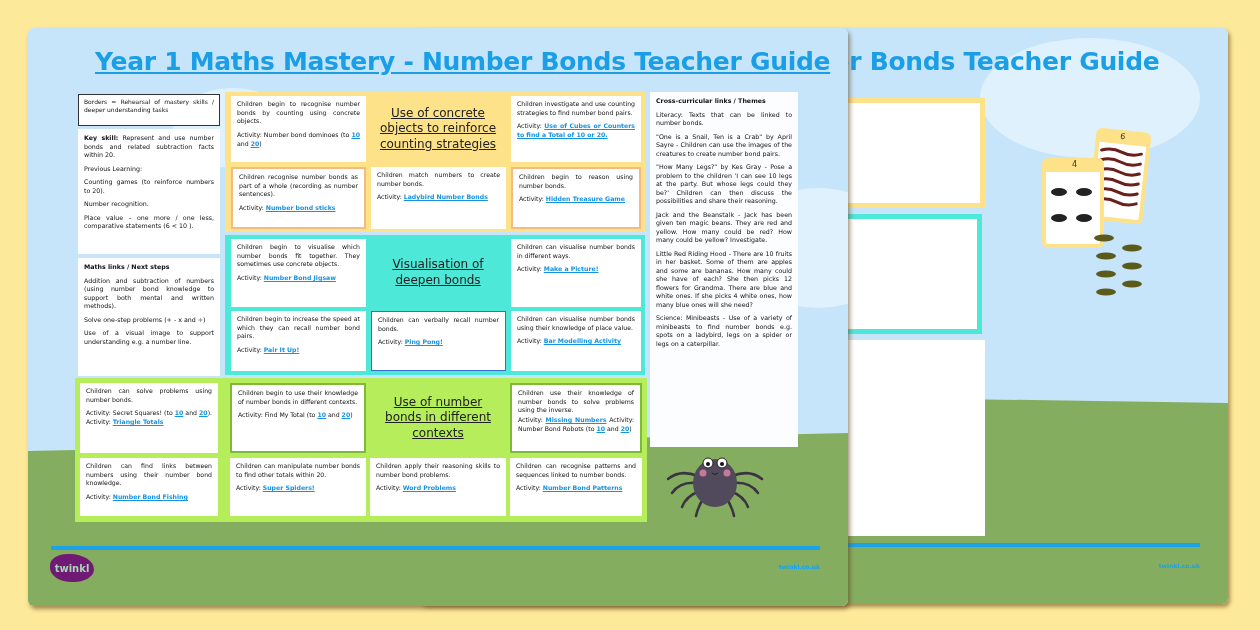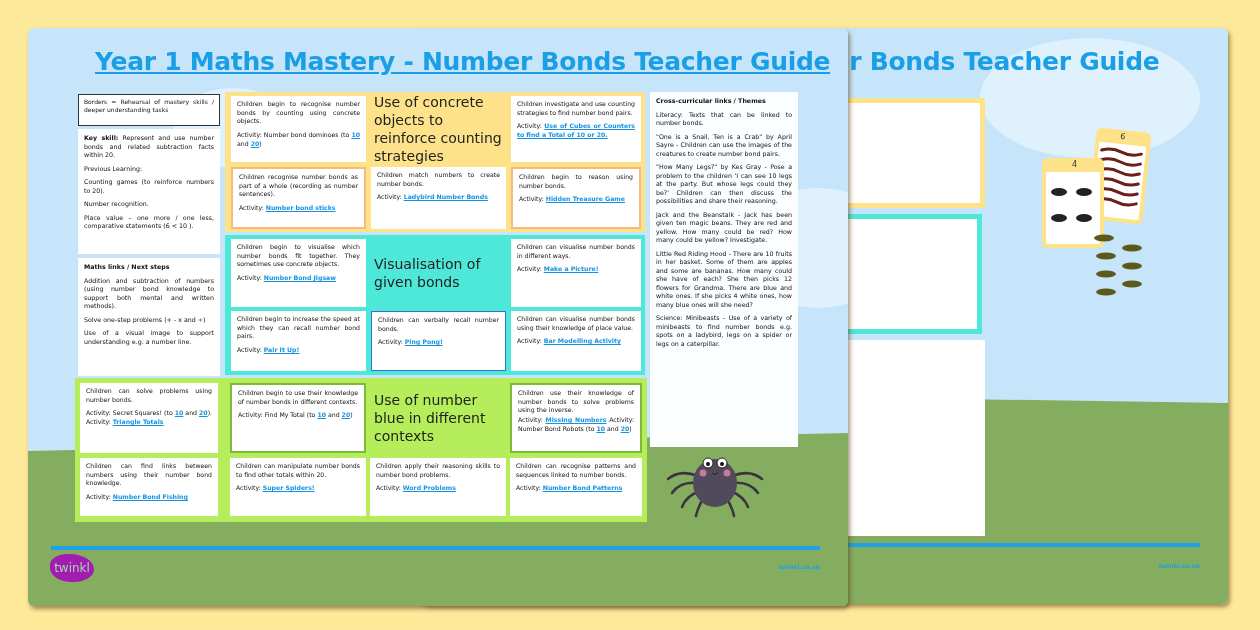--- a/index.html
+++ b/index.html
@@ -41,28 +41,28 @@
   .band-teal { background: #4ee8d8; }
   .band-green { background: #b5ee5a; }
 
   .cell { position: absolute; background: #fff; font-size: 6.2px; line-height: 1.4;
           color: #111; padding: 4px 6px; text-align: justify; }
   .cell p { margin-bottom: 5px; }
   .cell.o-border { border: 2px solid #f5b982; }
   .cell.b-border { border: 1.5px solid #3b6bd6; }
   .cell.g-border { border: 2px solid #7fb93a; }
   .center-label { position: absolute; display: flex; align-items: center; justify-content: center;
-                  font-size: 14px; color: #222; line-height: 1.3; padding: 6px; }
+                  text-align: center; font-size: 12px; color: #222; line-height: 1.3; padding: 6px; text-decoration: underline; }
 
   .legend-box { position: absolute; border: 1.5px solid #333; background: #fff; font-size: 6px;
                 line-height: 1.35; padding: 3px 5px; color: #111; text-align: justify; }
 
-  .twinkl-logo { position: absolute; width: 44px; height: 28px; background: #a21caf;
+  .twinkl-logo { position: absolute; width: 44px; height: 28px; background: #701a75;
                  border-radius: 40% 55% 45% 50%; display: flex; align-items: center;
-                 justify-content: center; color: #a7d5b5; font-size: 12px; font-weight: normal; }
+                 justify-content: center; color: #a7d5b5; font-size: 10px; font-weight: bold; }
 </style>
 </head>
 <body>
 
 <div class="page" id="page2">
   <div class="sky"></div>
   <div class="cloud" style="left:560px;top:10px;width:220px;height:120px;"></div>
   <div class="grass"></div>
 
   <div class="title" style="left:395px;top:19px;">ber Bonds Teacher Guide</div>
@@ -172,21 +172,21 @@
   <div class="cell" style="left:343px;top:139px;width:135px;height:62px;">
     <p>Children match numbers to create number bonds.</p>
     <p><span>Activity:</span> <span class="lnk">Ladybird Number Bonds</span></p>
   </div>
   <div class="cell o-border" style="left:483px;top:139px;width:130px;height:62px;">
     <p>Children begin to reason using number bonds.</p>
     <p><span>Activity:</span> <span class="lnk">Hidden Treasure Game</span></p>
   </div>
 
   <div class="band band-teal" style="left:197px;top:207px;width:420px;height:140px;"></div>
-  <div class="center-label" style="left:340px;top:210px;width:140px;height:70px;">Visualisation of given bonds</div>
+  <div class="center-label" style="left:340px;top:210px;width:140px;height:70px;">Visualisation of deepen bonds</div>
   <div class="cell" style="left:203px;top:211px;width:135px;height:68px;">
     <p>Children begin to visualise which number bonds fit together. They sometimes use concrete objects.</p>
     <p><span>Activity:</span> <span class="lnk">Number Bond Jigsaw</span></p>
   </div>
   <div class="cell" style="left:483px;top:211px;width:130px;height:68px;">
     <p>Children can visualise number bonds in different ways.</p>
     <p><span>Activity:</span> <span class="lnk">Make a Picture!</span></p>
   </div>
   <div class="cell" style="left:203px;top:283px;width:135px;height:60px;">
     <p>Children begin to increase the speed at which they can recall number bond pairs.</p>
@@ -195,21 +195,21 @@
   <div class="cell b-border" style="left:343px;top:283px;width:135px;height:60px;">
     <p>Children can verbally recall number bonds.</p>
     <p><span>Activity:</span> <span class="lnk">Ping Pong!</span></p>
   </div>
   <div class="cell" style="left:483px;top:283px;width:130px;height:60px;">
     <p>Children can visualise number bonds using their knowledge of place value.</p>
     <p><span>Activity:</span> <span class="lnk">Bar Modelling Activity</span></p>
   </div>
 
   <div class="band band-green" style="left:47px;top:350px;width:572px;height:144px;"></div>
-  <div class="center-label" style="left:340px;top:355px;width:140px;height:70px;">Use of number blue in different contexts</div>
+  <div class="center-label" style="left:340px;top:355px;width:140px;height:70px;">Use of number bonds in different contexts</div>
   <div class="cell" style="left:52px;top:355px;width:138px;height:70px;">
     <p>Children can solve problems using number bonds.</p>
     <p><span>Activity: Secret Squares! (to</span> <span class="lnk">10</span> <span>and</span> <span class="lnk">20</span><span>). Activity:</span> <span class="lnk">Triangle Totals</span></p>
   </div>
   <div class="cell g-border" style="left:202px;top:355px;width:136px;height:70px;">
     <p>Children begin to use their knowledge of number bonds in different contexts.</p>
     <p><span>Activity: Find My Total (to</span> <span class="lnk">10</span> <span>and</span> <span class="lnk">20</span><span>)</span></p>
   </div>
   <div class="cell g-border" style="left:482px;top:355px;width:132px;height:70px;">
     <p style="margin-bottom:1px;">Children use their knowledge of number bonds to solve problems using the inverse.</p>

